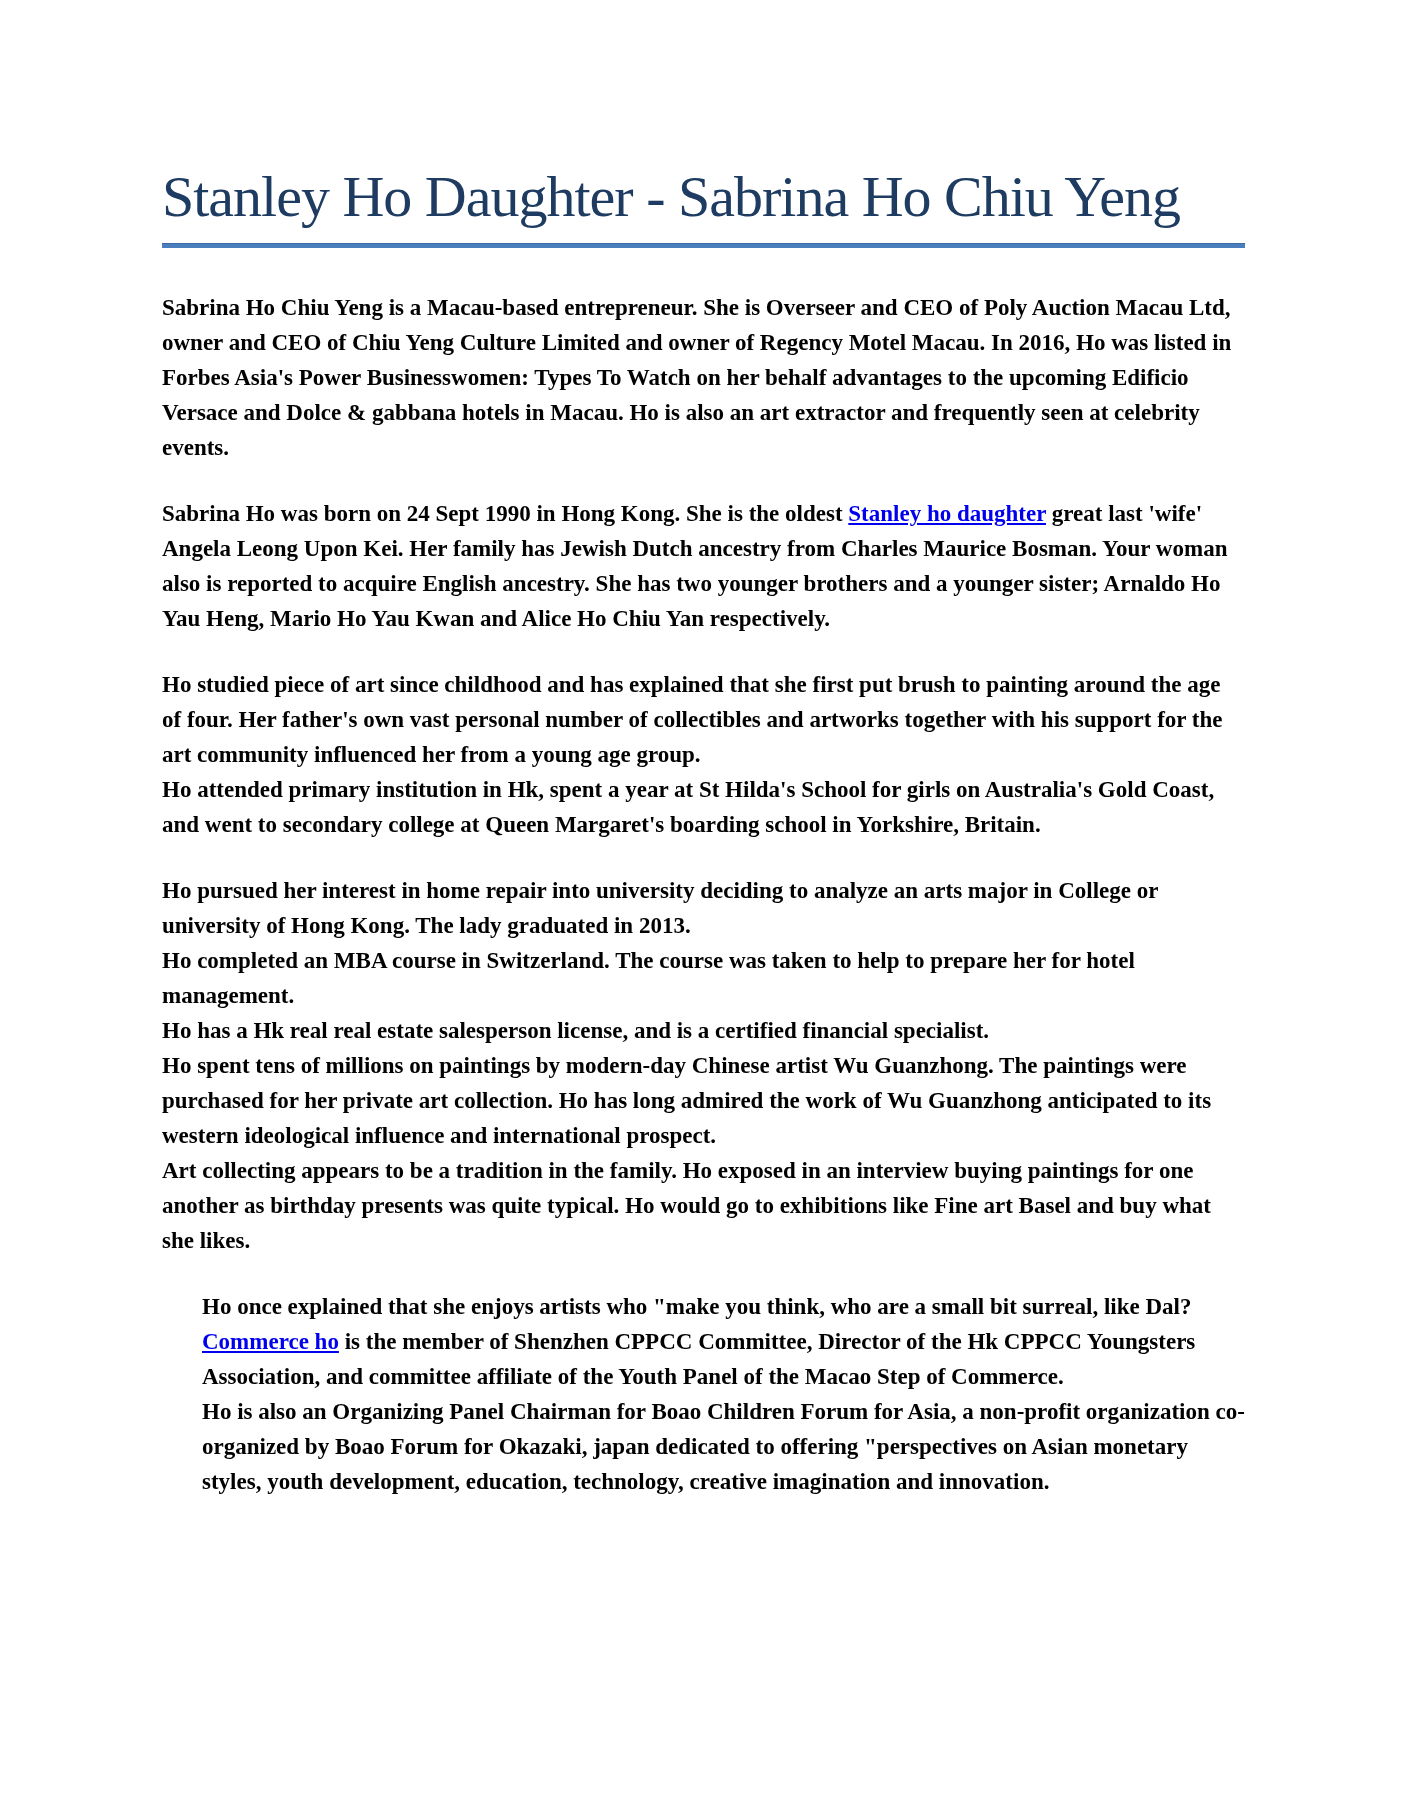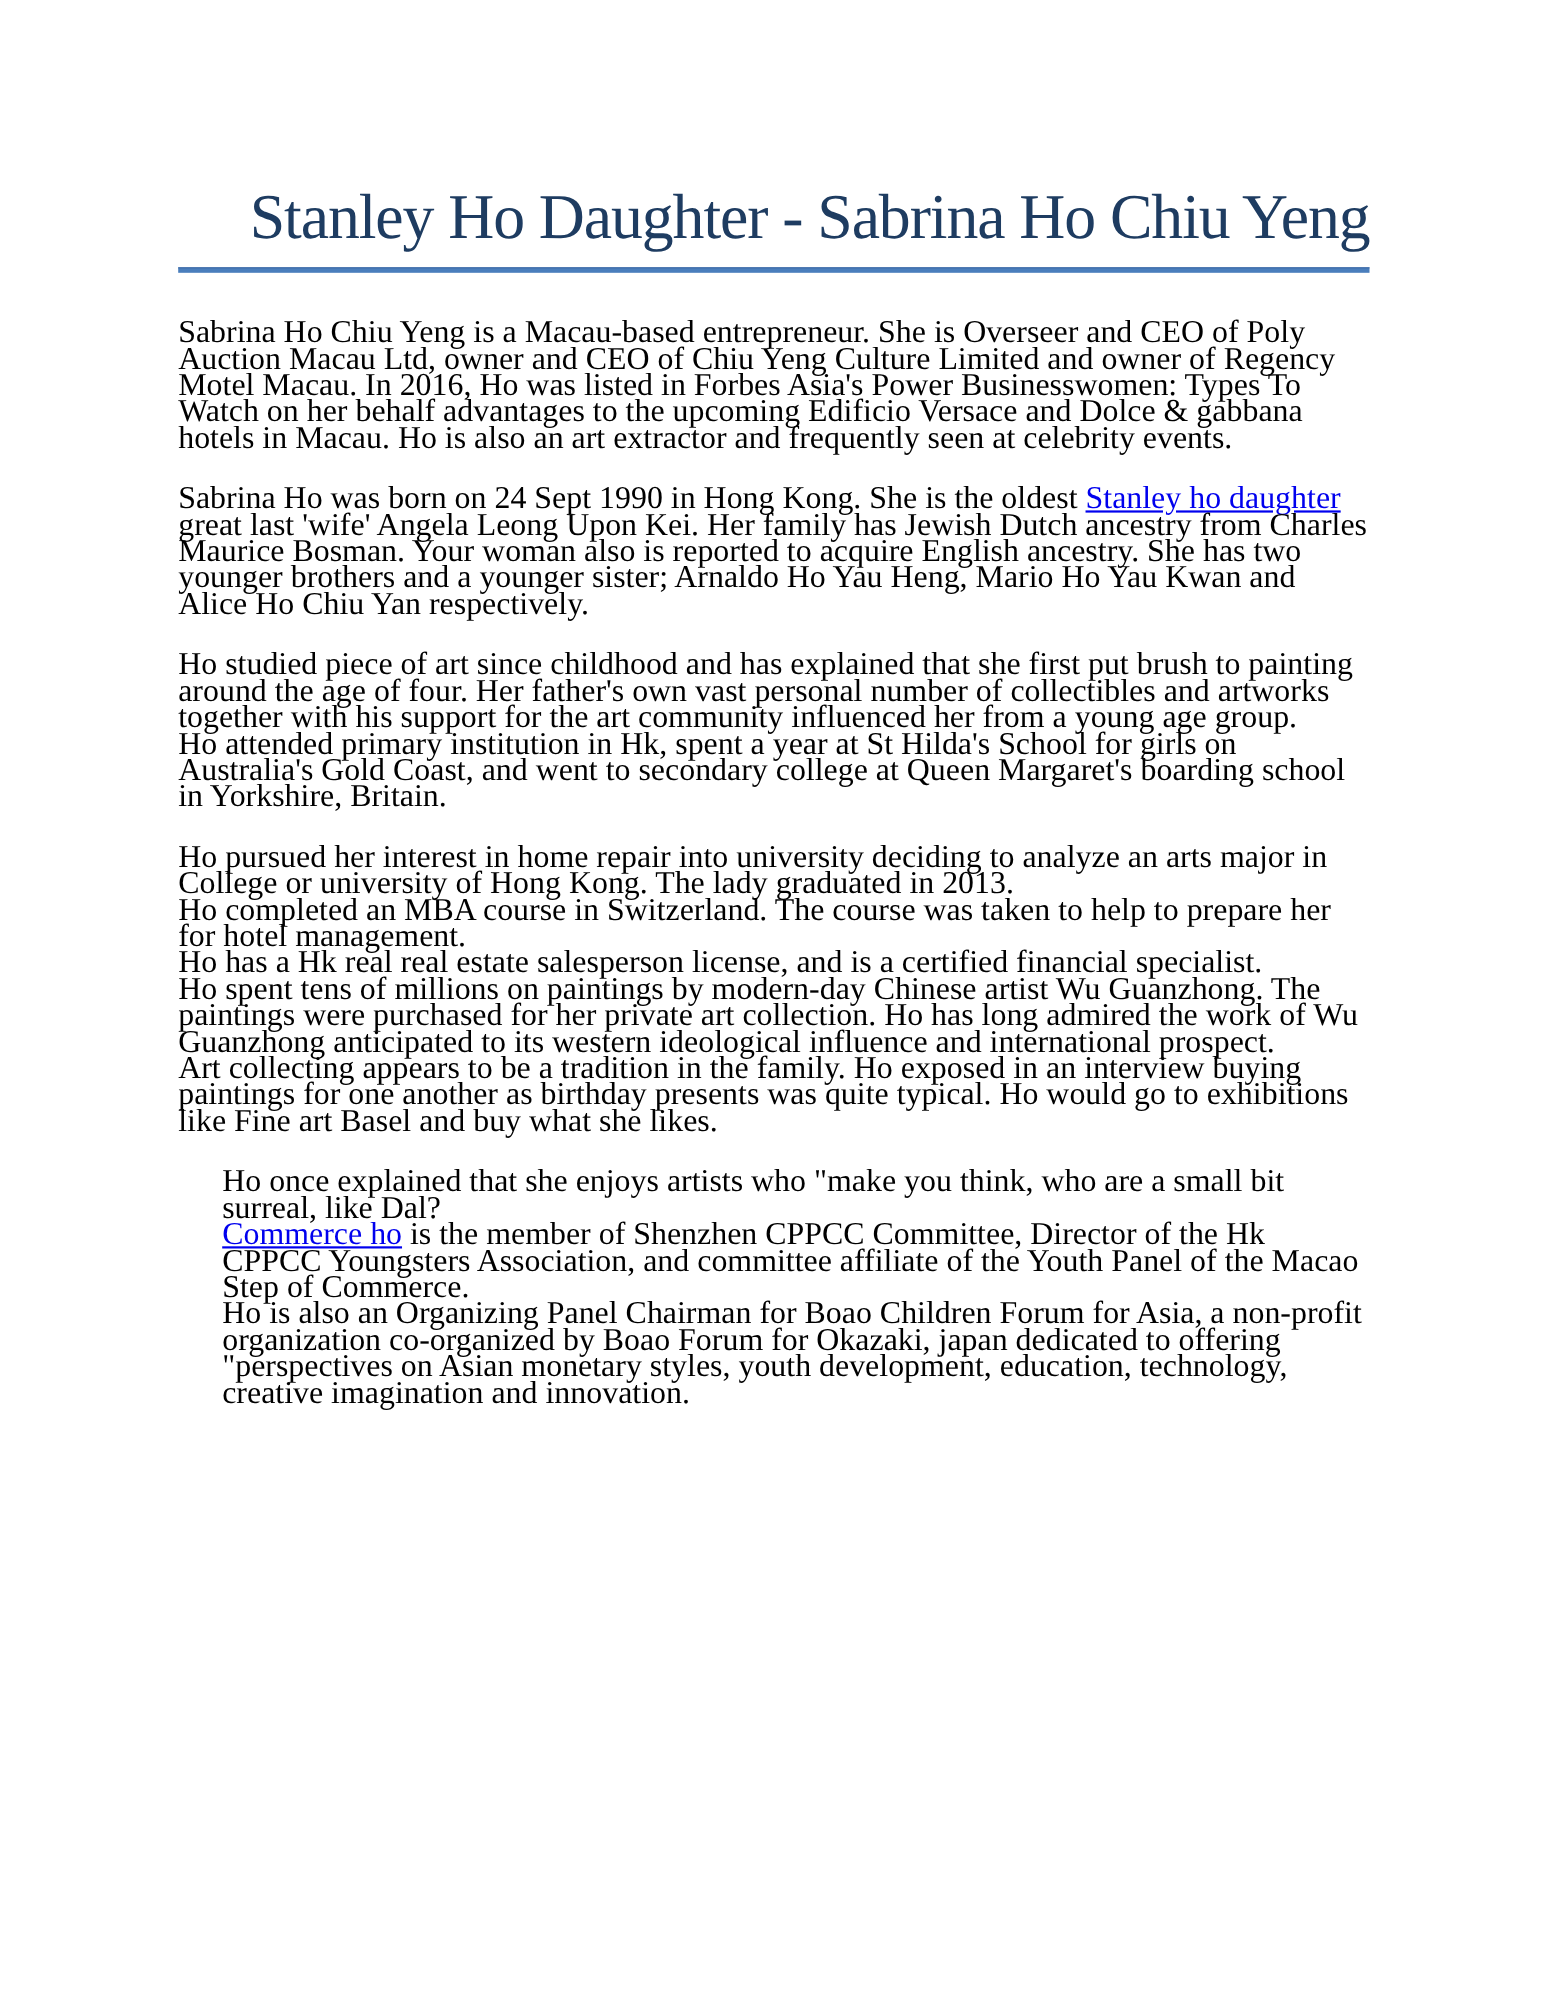--- a/index.html
+++ b/index.html
@@ -19,34 +19,35 @@
     margin-left: 162px;
     margin-right: 161px;
     padding-top: 163px;
   }
   .title {
     margin: 0;
     font-weight: normal;
     font-size: 58px;
     line-height: 68px;
     letter-spacing: -1px;
-    text-align: right;
+    text-align: left;
     color: var(--title, #1e3c61);
   }
   .title-rule {
     height: 4px;
     margin-top: 12px;
     background: var(--rule, #4a7ebc);
     border-top: 1px solid #3c69a5;
   }
   .article {
     margin-top: 42px;
-    font-size: 29px;
-    line-height: 24px;
+    font-size: 23px;
+    line-height: 35px;
     color: var(--body, #000000);
+    font-weight: bold;
   }
   .para {
     margin: 0 0 31px 0;
     white-space: pre-wrap;
   }
   .para:last-child {
     margin-bottom: 0;
     margin-left: 40px;
   }
   .doc-link {

